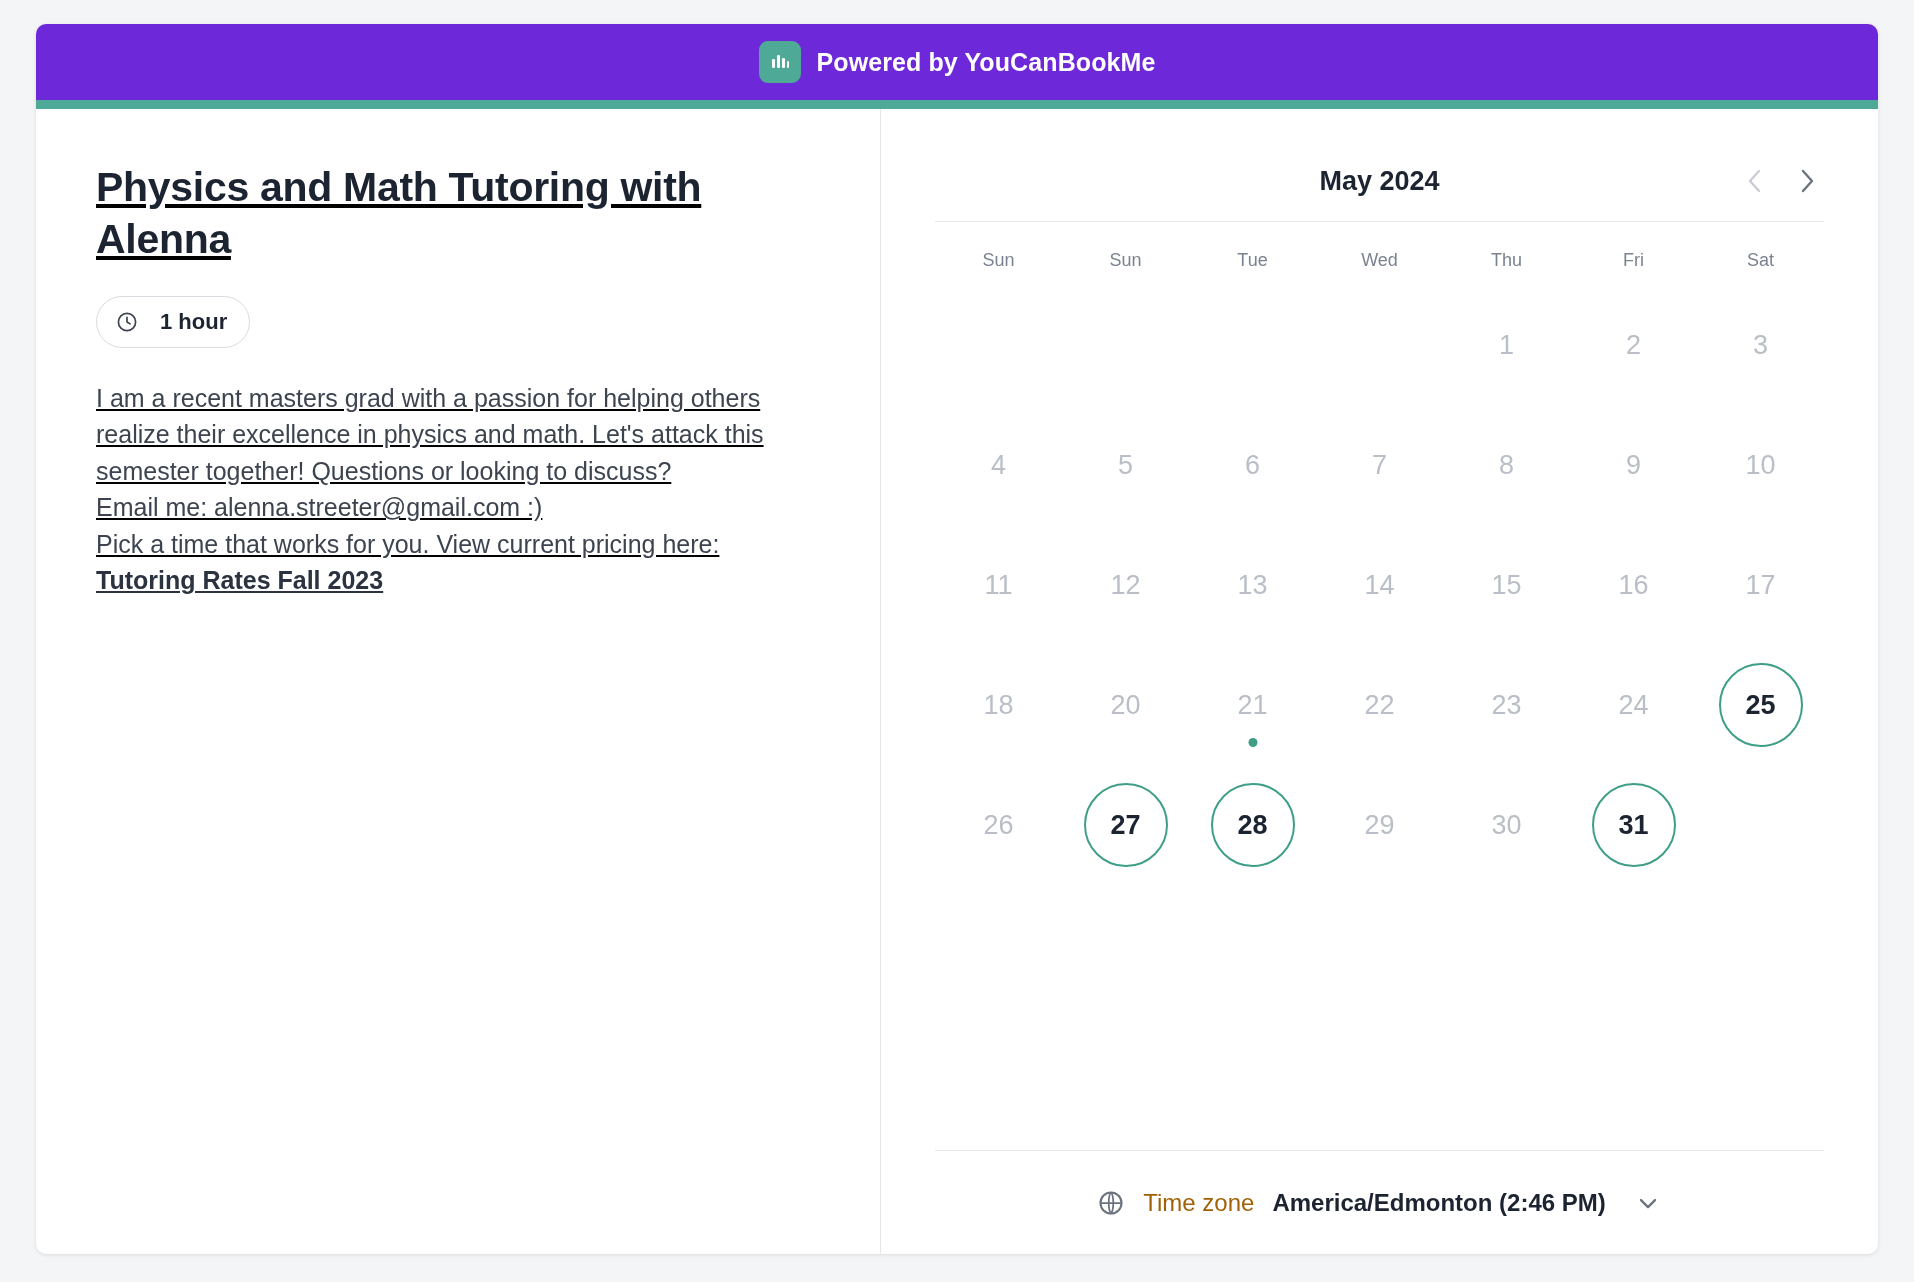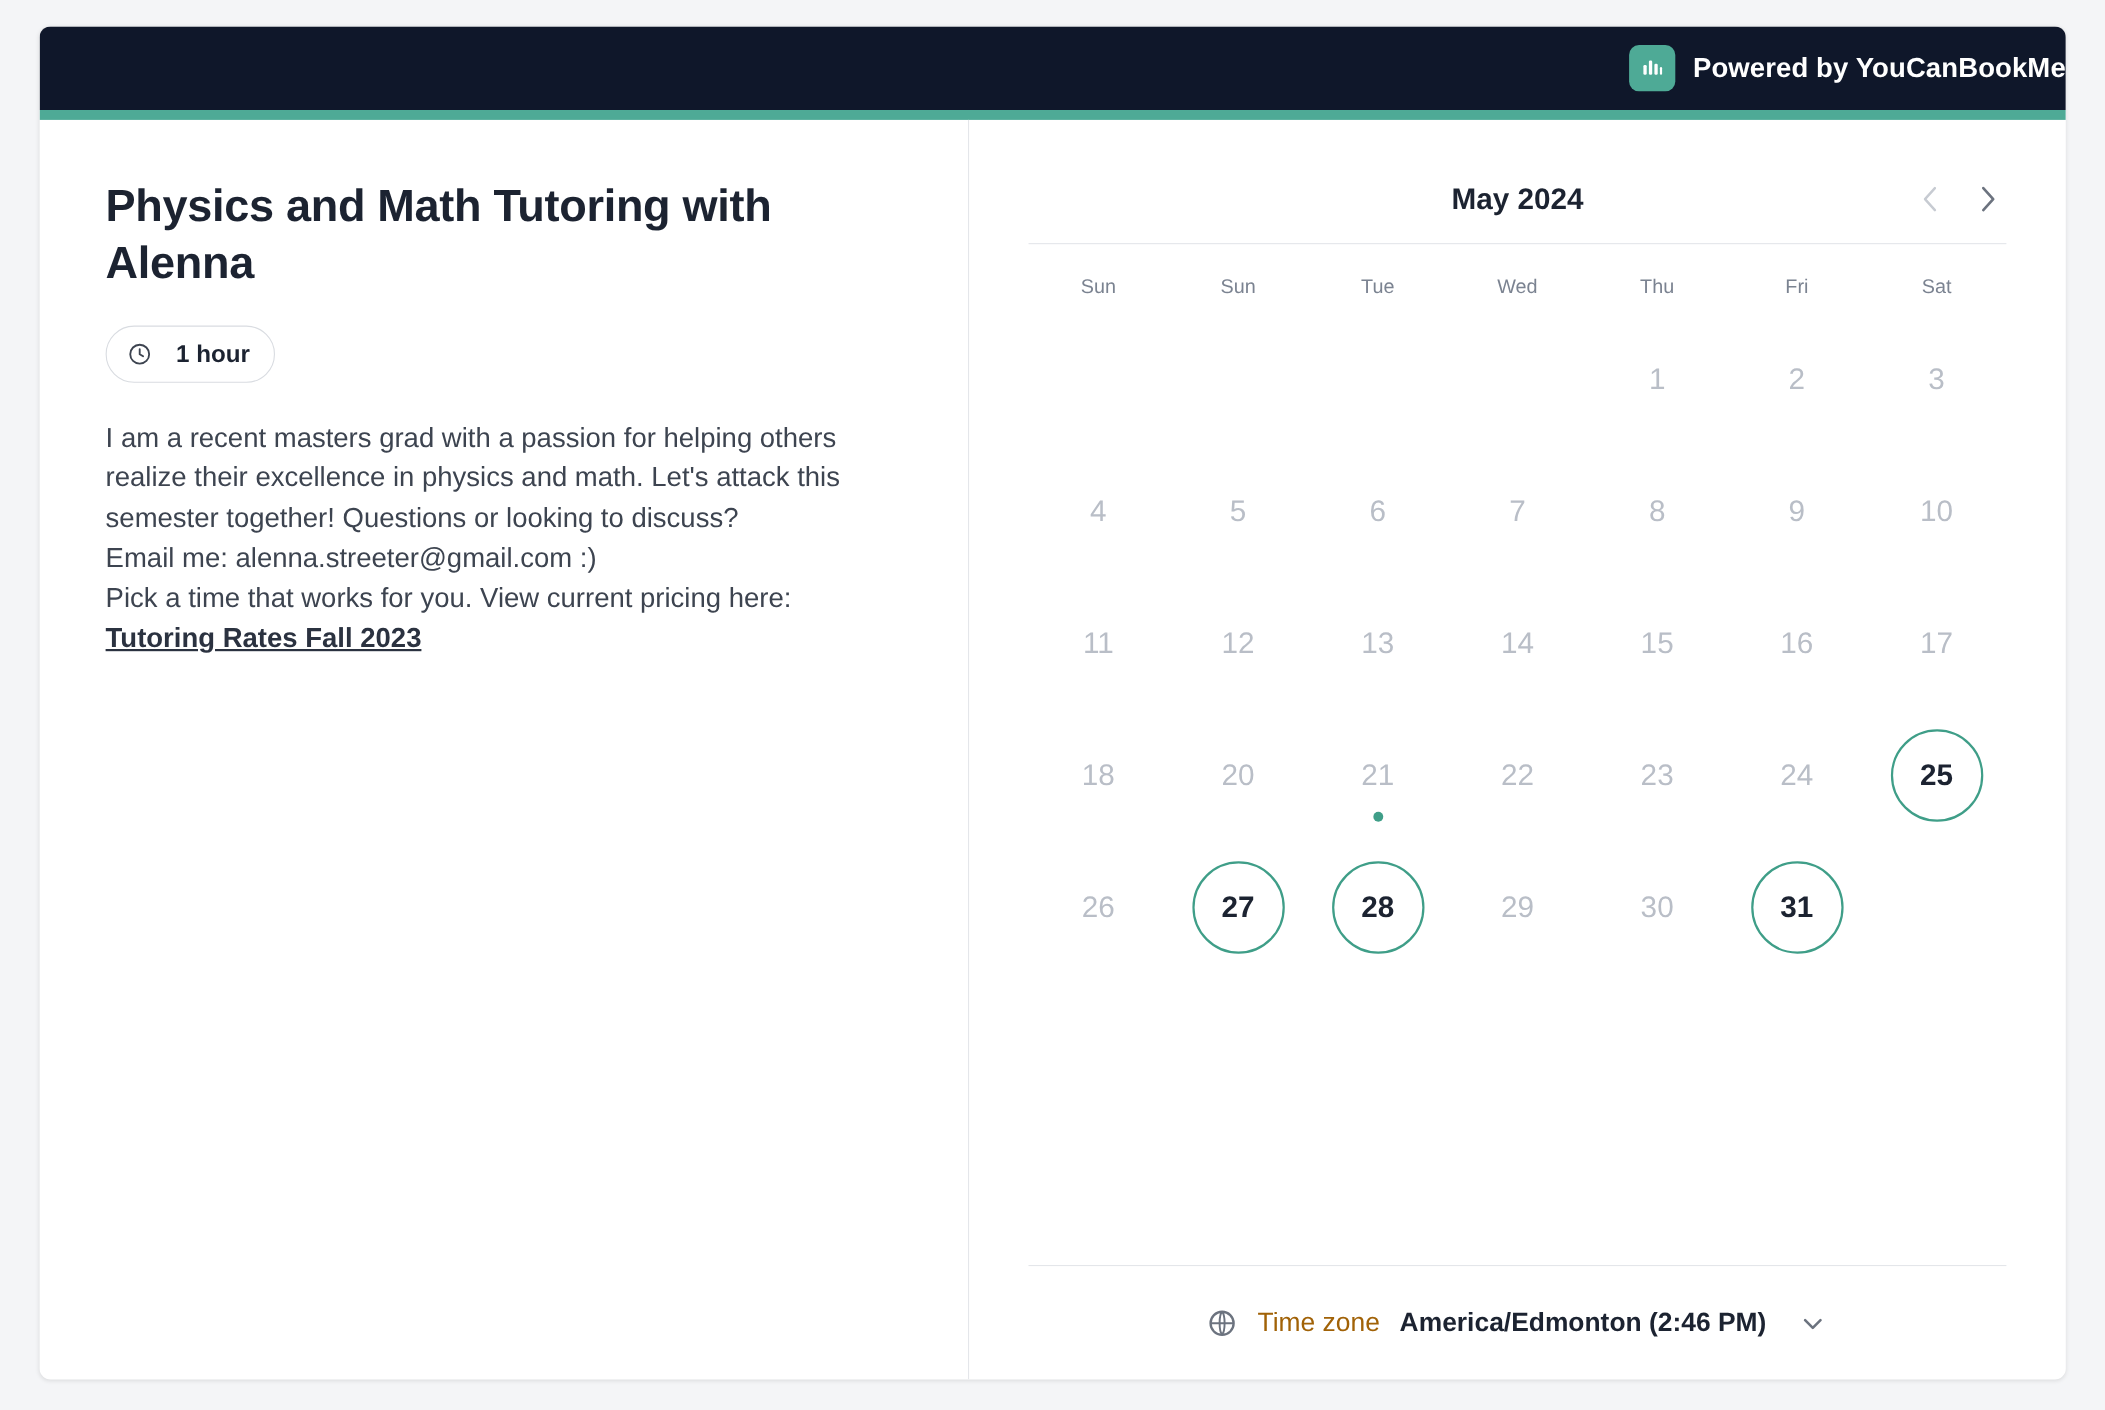--- a/index.html
+++ b/index.html
@@ -27,24 +27,24 @@
     background: #ffffff;
     border-radius: 10px;
     box-shadow: 0 1px 4px rgba(0,0,0,0.10);
     overflow: hidden;
     display: flex;
     flex-direction: column;
   }
   
   .brandbar {
     height: 76px;
-    background: #0f172a;
-    display: flex;
-    align-items: center;
-    justify-content: flex-end;
+    background: #6d28d9;
+    display: flex;
+    align-items: center;
+    justify-content: center;
     flex: 0 0 auto;
   }
   .brand-inner {
     display: flex;
     align-items: center;
     gap: 16px;
   }
   .brand-logo {
     width: 42px;
     height: 42px;
@@ -69,20 +69,21 @@
   
   .body {
     flex: 1 1 auto;
     display: flex;
     min-height: 0;
   }
   .left {
     width: 845px;
     border-right: 1px solid #e4e6ea;
     padding: 52px 60px 12px 60px;
+    text-decoration: underline;
   }
   .right {
     flex: 1 1 auto;
     padding: 40px 54px 0 54px;
     display: flex;
     flex-direction: column;
     min-width: 0;
   }
   
   .title {

